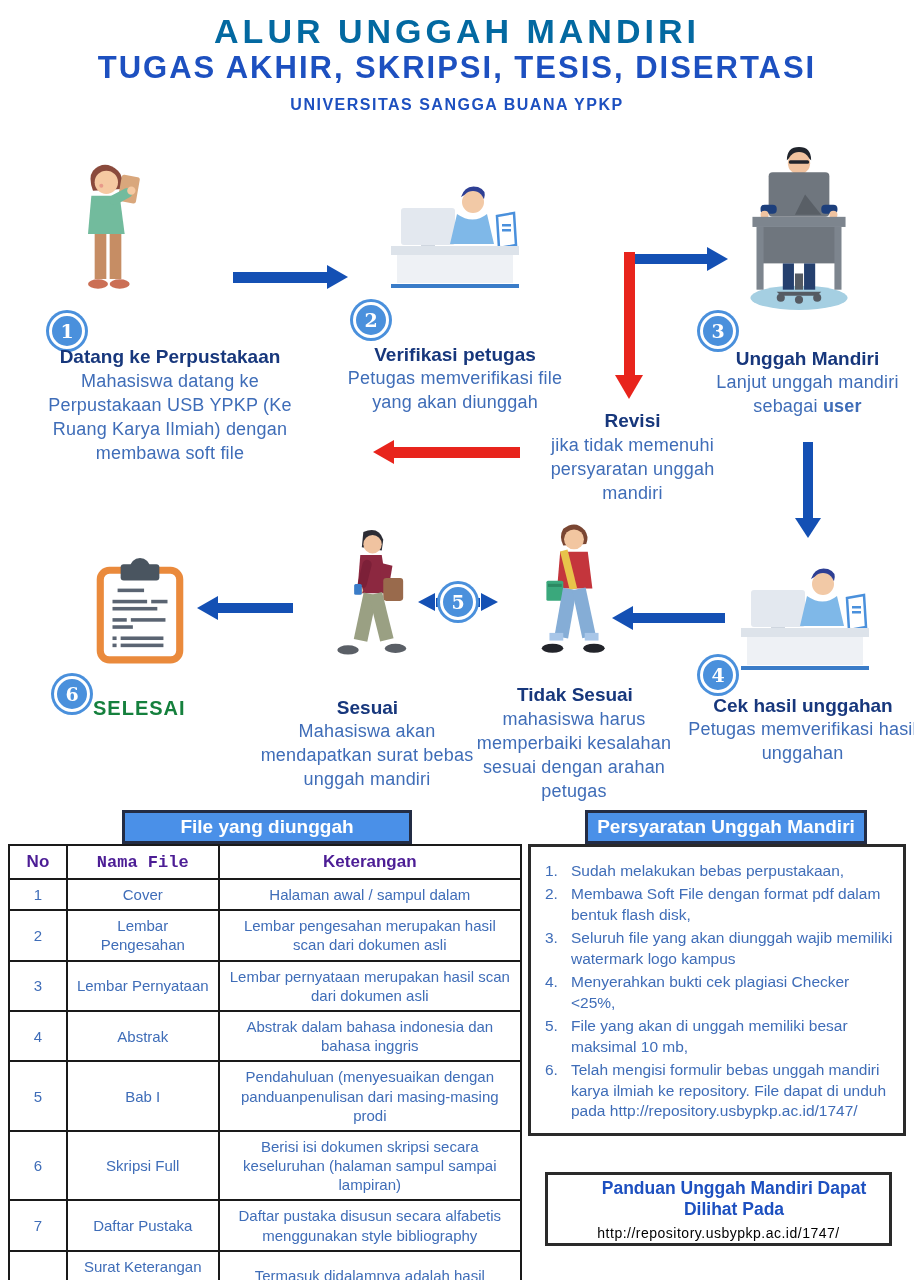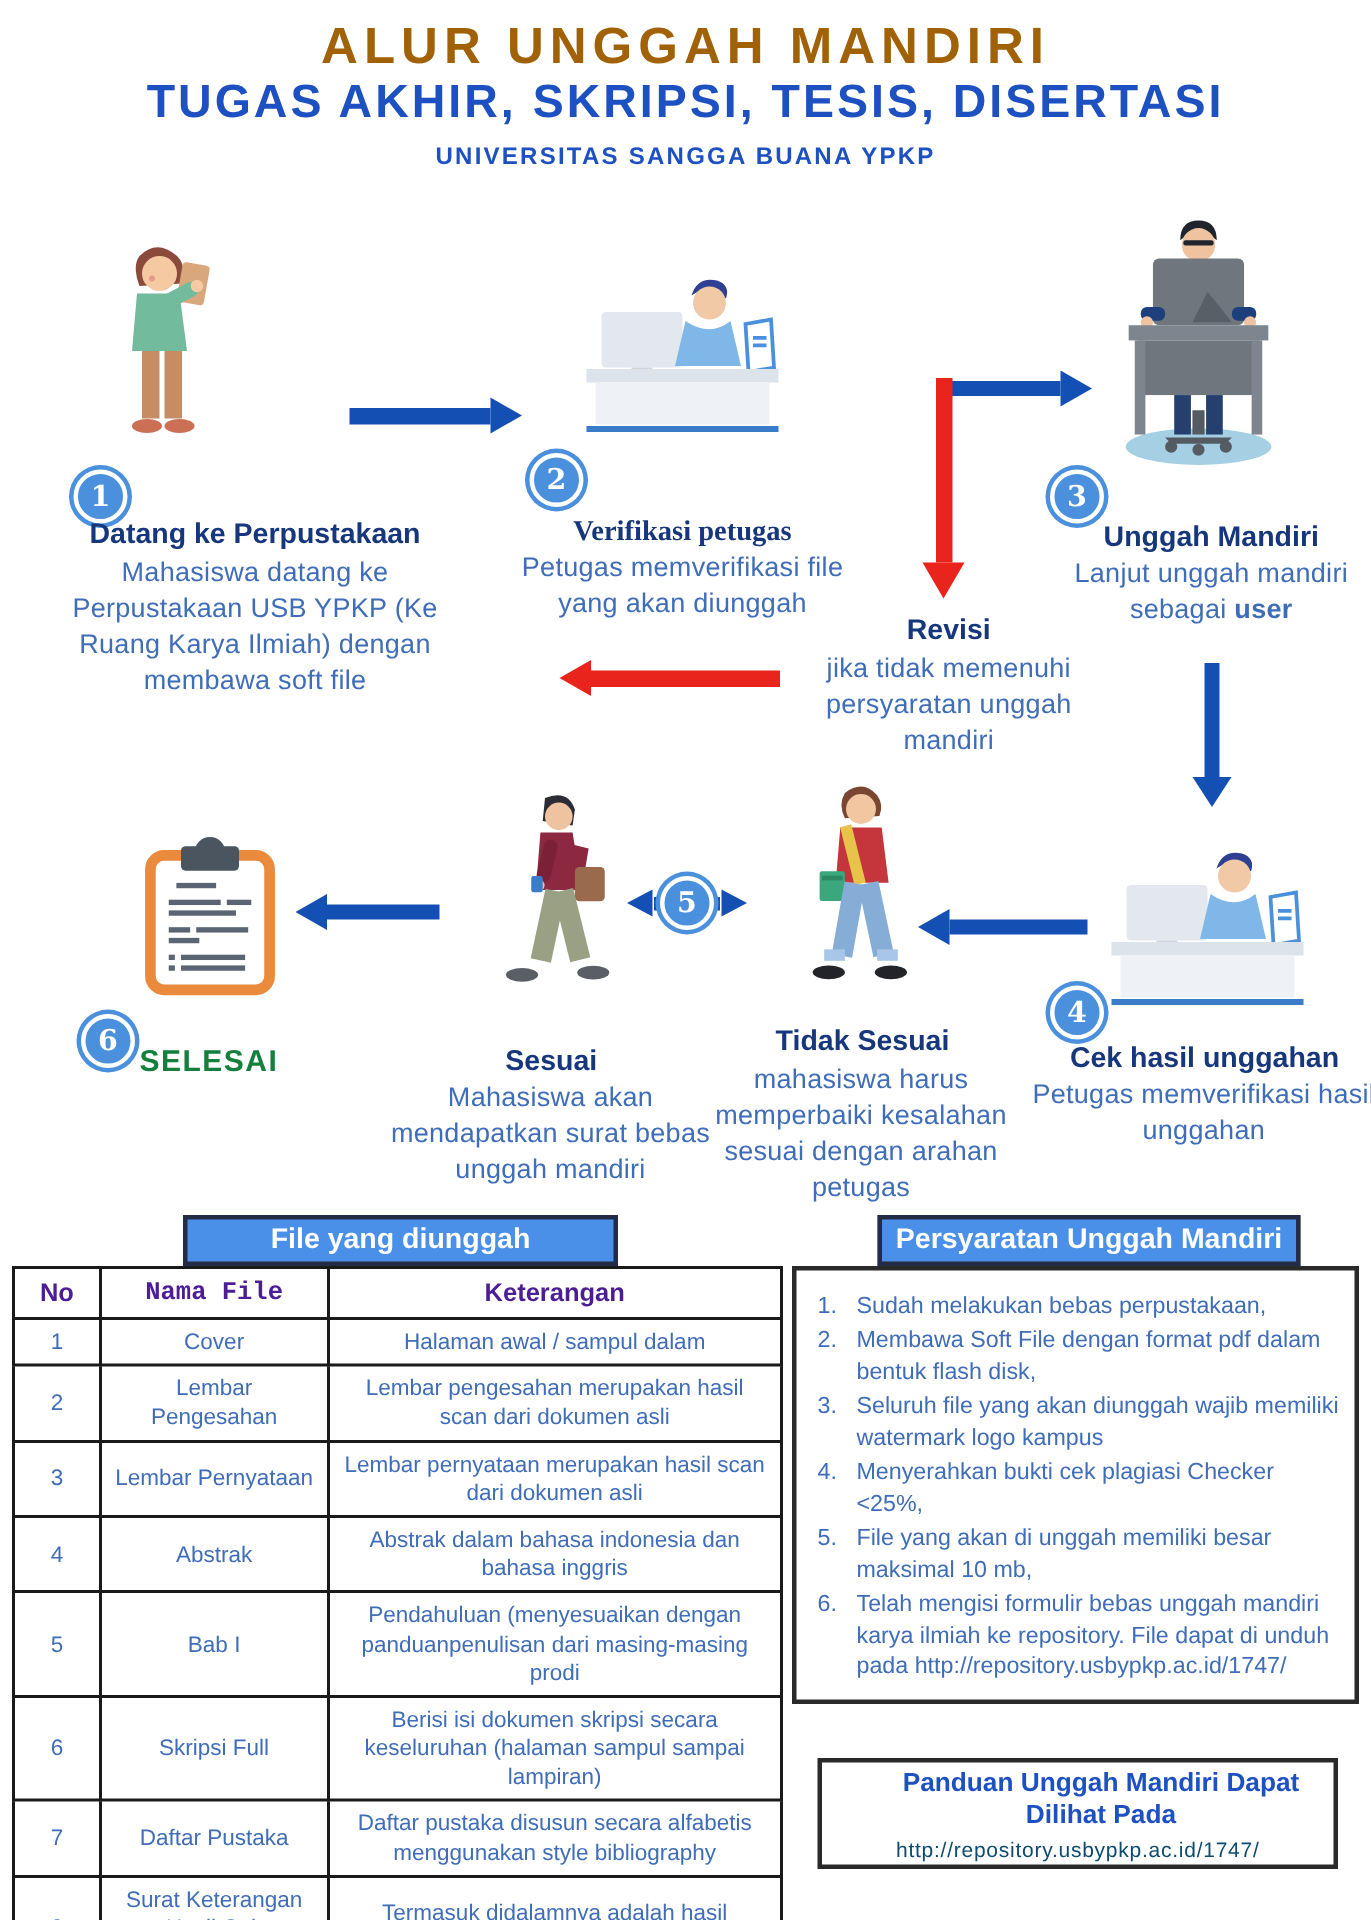--- a/index.html
+++ b/index.html
@@ -2,21 +2,21 @@
 <html><head>
 <meta charset="utf-8">
 <style>
   html,body{margin:0;padding:0;background:#fff;}
   .page{position:relative;width:914px;height:1280px;background:#ffffff;overflow:hidden;
         font-family:"Liberation Sans",sans-serif;}
   .abs{position:absolute;}
 
   
   .title1{top:12px;left:0;width:914px;text-align:center;font-size:34px;font-weight:bold;
-          color:#a16207;letter-spacing:4px;}
+          color:#0369a1;letter-spacing:4px;}
   .title2{top:50px;left:0;width:914px;text-align:center;font-size:31px;font-weight:bold;
           color:#1d50c0;letter-spacing:2px;}
   .subtitle{top:96px;left:0;width:914px;text-align:center;font-size:16px;font-weight:bold;
           color:#1d50c0;letter-spacing:1.5px;}
 
   
   .step-title{font-size:19px;font-weight:bold;color:#17377c;text-align:center;}
   .step-desc{font-size:18px;color:#3f6db8;text-align:center;line-height:1.33;letter-spacing:.2px;}
   .selesai{font-size:20px;font-weight:bold;color:#15803d;letter-spacing:1px;}
 
@@ -40,21 +40,21 @@
   
   .section-badge{background:#4a90e8;border:3px solid #232c44;color:#fff;font-weight:bold;
                  font-size:19px;text-align:center;padding:3px 0;}
   .req-box{border:3px solid #2a2a2a;background:#fff;padding:14px 10px 10px 10px;box-sizing:border-box;}
   .req-item{display:flex;font-size:15.5px;color:#3f6db8;line-height:1.32;margin-bottom:3px;}
   .req-num{width:26px;flex:0 0 26px;text-align:left;padding-left:4px;}
   .req-text{flex:1;}
   .guide-box{border:3px solid #2a2a2a;background:#fff;display:flex;flex-direction:column;
              align-items:center;justify-content:center;box-sizing:border-box;}
   .guide-title{font-size:17.5px;font-weight:bold;color:#1d50c0;text-align:center;margin-left:31px;}
-  .guide-url{font-size:14px;color:#0c4a6e;text-align:center;margin-top:5px;letter-spacing:.5px;}
+  .guide-url{font-size:14px;color:#000000;text-align:center;margin-top:5px;letter-spacing:.5px;}
 
   
   table.files{border-collapse:collapse;width:514px;}
   table.files th,table.files td{border:2px solid #1a1a1a;text-align:center;vertical-align:middle;}
   table.files th{color:#4c1d95;font-size:17px;font-weight:bold;padding:6px 4px;}
   table.files td{color:#3f6db8;font-size:15px;line-height:1.28;padding:5px 7px;}
   .col-no{width:50px;}.col-nama{width:146px;font-family:Liberation Mono, monospace;}.col-ket{width:306px;}
 </style>
 </head>
 <body>
@@ -96,21 +96,21 @@
     <path d="M112 36 l17 -3 2 32 -17 3z" fill="#ffffff" stroke="#4a90dc" stroke-width="2.5"></path>
     <rect x="117" y="44" width="9" height="2.5" fill="#4a90dc"></rect>
     <rect x="117" y="49" width="9" height="2.5" fill="#4a90dc"></rect>
     <rect x="6" y="66" width="128" height="9" fill="#dde3ea"></rect>
     <rect x="12" y="75" width="116" height="28" fill="#eef1f5"></rect>
     <rect x="6" y="104" width="128" height="4" fill="#3a7cc8"></rect>
   </svg>
   <div class="abs num-badge" style="left:353px;top:302px;">
     <span>2</span>
   </div>
-  <div class="abs step-title" style="left:330px;top:344px;width:250px;font-family:Liberation Serif, serif;">Verifikasi petugas</div>
+  <div class="abs step-title" style="left:330px;top:344px;width:250px;">Verifikasi petugas</div>
   <div class="abs step-desc" style="left:330px;top:367px;width:250px;">Petugas memverifikasi file yang akan diunggah</div>
 
   <div class="abs shaft-b" style="left:630px;top:254px;width:77px;height:10px;"></div>
   <div class="abs head hd-right-b" style="left:707px;top:247px;"></div>
   <div class="abs shaft-r" style="left:624px;top:252px;width:11px;height:123px;"></div>
   <div class="abs head hd-down-r" style="left:615px;top:375px;"></div>
 
   <svg class="abs" style="left:738px;top:146px;" width="122" height="170" viewBox="0 0 120 168">
     <ellipse cx="60" cy="150" rx="48" ry="12" fill="#a5cfe2"></ellipse>
     <path d="M48 14 q0 -13 12 -13 q12 0 12 13 l-5 -4 h-14z" fill="#20242c"></path>

